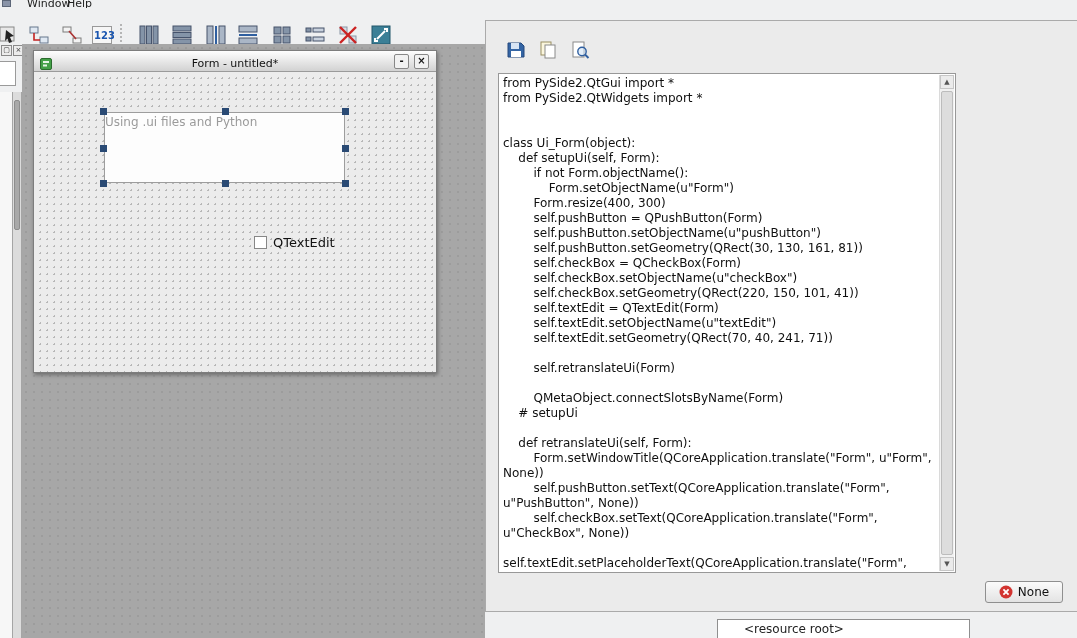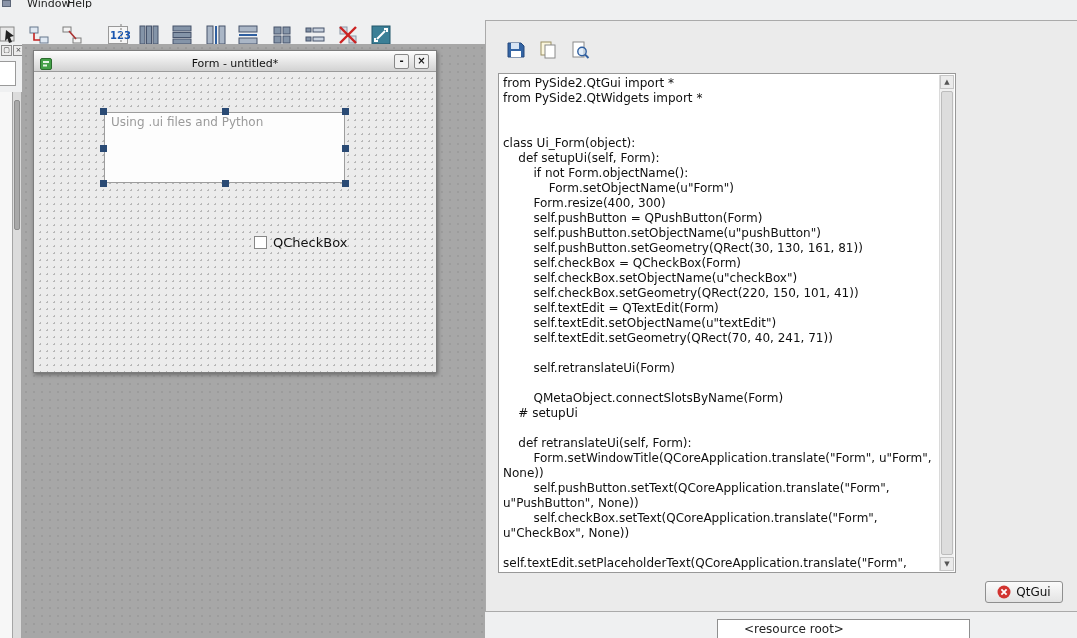--- a/index.html
+++ b/index.html
@@ -30,21 +30,21 @@
   
   #form-window{position:absolute;left:11px;top:6px;width:404px;height:323px;background:#ececec;border:1px solid #7d7d7d;box-shadow:1px 2px 4px rgba(0,0,0,.35)}
   #form-titlebar{position:absolute;left:0;top:0;right:0;height:21px;background:linear-gradient(#fefefe,#d2d2d2);border-bottom:1px solid #9a9a9a}
   #form-title{position:absolute;left:0;right:0;top:6px;text-align:center;font-size:11px;color:#111}
   .win-btn{position:absolute;top:3px;width:15px;height:15px;background:#f1f1f1;border:1px solid #878787;border-radius:2px;font-size:10px;font-weight:bold;line-height:12px;text-align:center;color:#111;cursor:default}
   #form-body{position:absolute;left:0;top:21px;right:0;bottom:0;background-image:radial-gradient(#b7b7b7 1px,transparent 1px);background-size:7px 7px;background-position:3px 3px}
 
   
   #textedit-wrap{position:absolute;left:70px;top:40px;width:241px;height:71px}
   #textedit{position:absolute;inset:0;background:#fdfdfd;border:1px solid #9d9d9d}
-  #textedit-placeholder{position:absolute;left:7px;top:3px;font-size:12px;color:#9b9b9b;white-space:nowrap}
+  #textedit-placeholder{position:absolute;left:1px;top:3px;font-size:12px;color:#9b9b9b;white-space:nowrap}
   .handle{position:absolute;width:7px;height:7px;background:#2a4a74}
   .h-tl{left:-4px;top:-4px}.h-tm{left:50%;top:-4px;margin-left:-3px}.h-tr{right:-4px;top:-4px}
   .h-ml{left:-4px;top:50%;margin-top:-3px}.h-mr{right:-4px;top:50%;margin-top:-3px}
   .h-bl{left:-4px;bottom:-4px}.h-bm{left:50%;bottom:-4px;margin-left:-3px}.h-br{right:-4px;bottom:-4px}
 
   #form-pushbutton{position:absolute;left:30px;top:130px;width:161px;height:81px;background:linear-gradient(#fafafa,#dcdcdc);border:1px solid #a3a3a3;border-radius:3px;font-size:13px;color:#111;display:flex;align-items:center;justify-content:center;cursor:default}
   #form-checkbox{position:absolute;left:220px;top:150px;width:101px;height:41px;display:flex;align-items:center;gap:6px;cursor:default}
   #checkbox-indicator{width:13px;height:13px;background:#fff;border:1px solid #878787}
   #checkbox-label{font-size:13px;color:#111}
 
@@ -86,21 +86,21 @@
         <path d="M7 10 L7 17 L13 17" stroke="#c22222" fill="none" stroke-width="1.6"></path>
       </svg>
   </span>
   <span class="tbtn" style="left:58px">
     <svg width="24" height="24" viewBox="0 0 24 24">
         <rect x="3" y="4" width="8" height="5" fill="#f3f3f3" stroke="#7c7c7c"></rect>
         <rect x="13" y="15" width="8" height="5" fill="#f3f3f3" stroke="#7c7c7c"></rect>
         <line x1="9" y1="8" x2="16" y2="16" stroke="#a33" stroke-width="1.6"></line>
       </svg>
   </span>
-  <span class="tbtn" style="left:104px">
+  <span class="tbtn" style="left:88px">
     <svg width="24" height="24" viewBox="0 0 24 24">
         <rect x="2.5" y="3.5" width="19" height="17" fill="#f6f6f6" stroke="#999"></rect>
         <text x="4" y="16" font-size="10" font-weight="bold" fill="#1a56b0">123</text>
       </svg>
   </span>
 
   <span class="tsep" style="left:120px"></span>
 
   <span class="tbtn" style="left:135px">
     <svg width="24" height="24" viewBox="0 0 24 24">
@@ -194,21 +194,21 @@
         <span class="handle h-tm"></span>
         <span class="handle h-tr"></span>
         <span class="handle h-ml"></span>
         <span class="handle h-mr"></span>
         <span class="handle h-bl"></span>
         <span class="handle h-bm"></span>
         <span class="handle h-br"></span>
       </div>
       <div id="form-checkbox">
         <span id="checkbox-indicator"></span>
-        <span id="checkbox-label">QCheckBox</span>
+        <span id="checkbox-label">QTextEdit</span>
       </div>
     </div>
   </div>
 </div>
 
 <div class="abs" id="code-dialog">
   <span class="dlg-tbtn" style="left:16px">
     <svg width="22" height="22" viewBox="0 0 22 22">
         <path d="M3 4 h13 l3 3 v11 h-16 z" fill="#3465a4" stroke="#24497c"></path>
         <rect x="6" y="4" width="8" height="6" fill="#d7e4f4"></rect>
@@ -268,19 +268,19 @@
     </div>
   </div>
 
   <div id="close-btn">
     <span style="display:flex">
       <svg width="14" height="14" viewBox="0 0 14 14">
           <circle cx="7" cy="7" r="6.5" fill="#d23430"></circle>
           <path d="M4.4 4.4 L9.6 9.6 M9.6 4.4 L4.4 9.6" stroke="#ffffff" stroke-width="1.8"></path>
         </svg>
     </span>
-    <span>QtGui</span>
+    <span>None</span>
   </div>
 </div>
 
 <div class="abs" id="resource-panel">
   <div id="resource-root">&lt;resource root&gt;</div>
 </div>
 
 </body></html>

